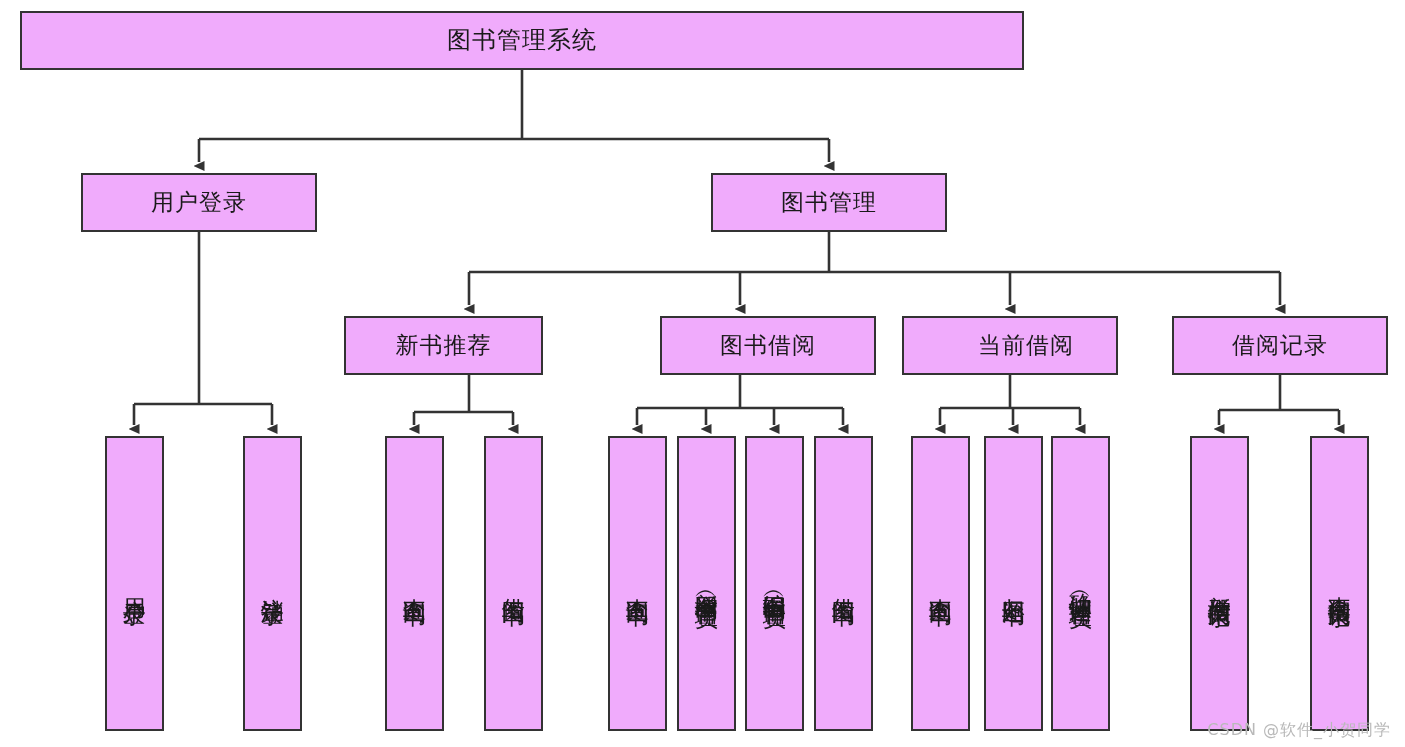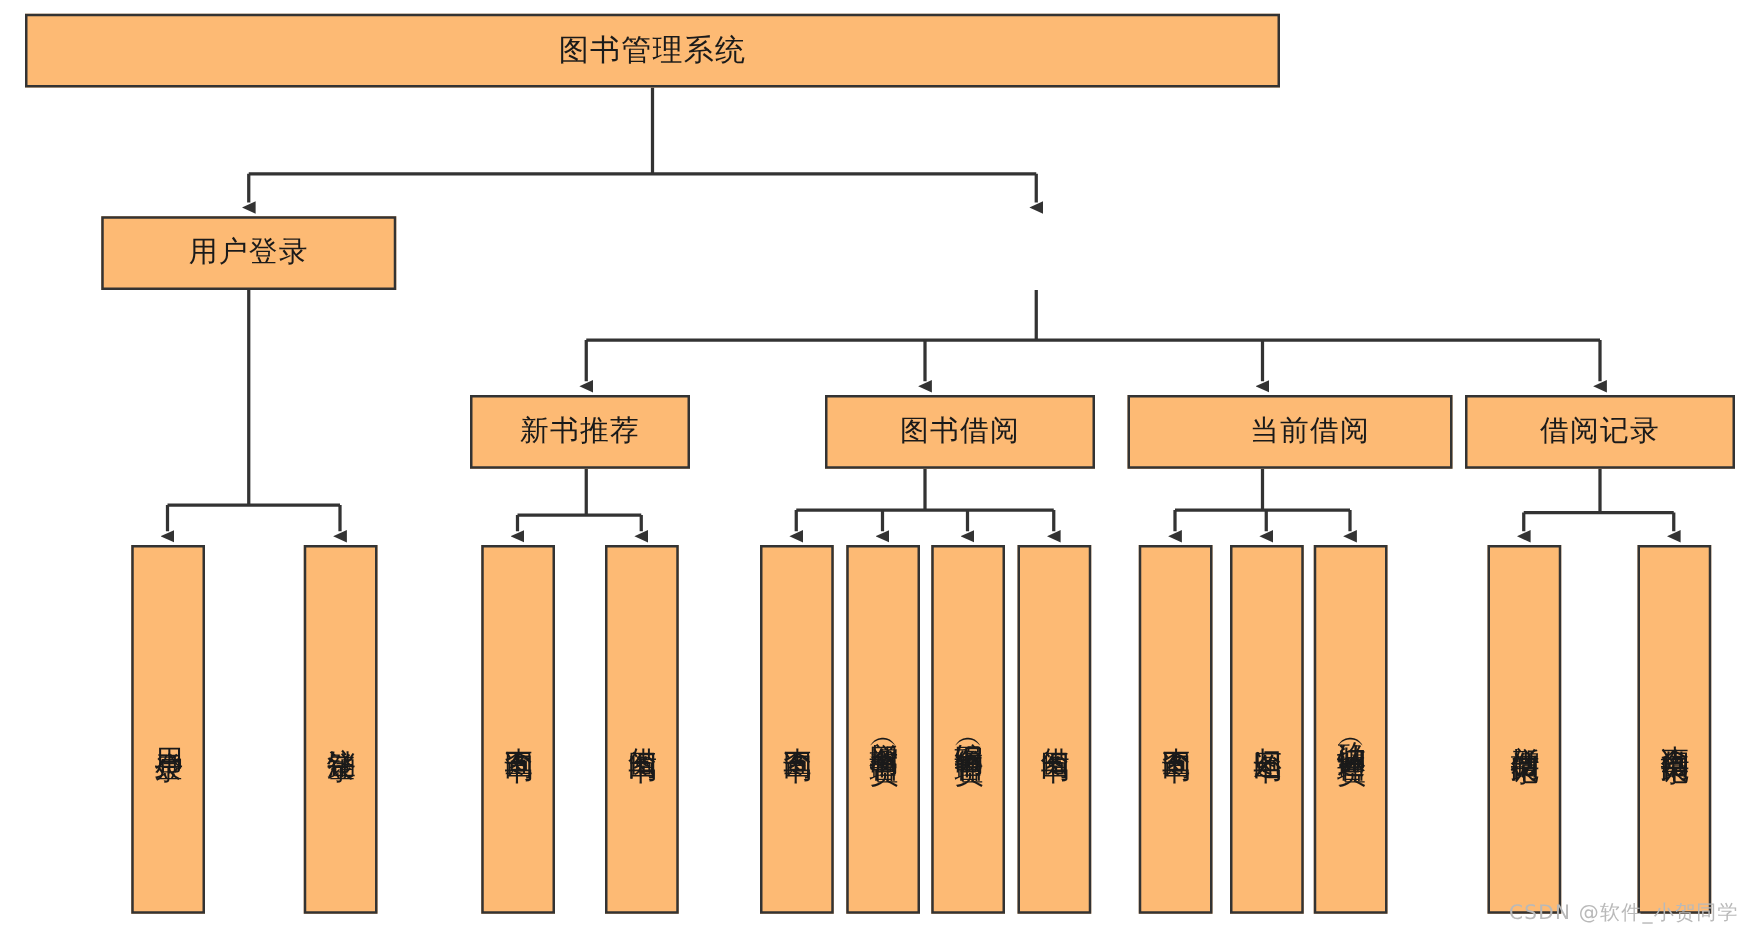--- a/index.html
+++ b/index.html
@@ -23,21 +23,21 @@
     left: 0;
     top: 0;
     width: 1405px;
     height: 747px;
     pointer-events: none;
   }
   .node {
     position: absolute;
     box-sizing: border-box;
     border: 2.5px solid #333333;
-    background: #fdba74;
+    background: #f0abfc;
     display: flex;
     align-items: center;
     justify-content: center;
     color: #1a1a1a;
     text-align: center;
   }
   .node.horiz {
     font-size: 23px;
     letter-spacing: 1px;
     line-height: 1.2;
@@ -125,28 +125,31 @@
     </g>
   </svg>
 
   <div class="node horiz root" style="left:20px; top:11px; width:1004px; height:59px;">
     <span>图书管理系统</span>
   </div>
 
   <div class="node horiz" style="left:81px; top:173px; width:236px; height:59px;">
     <span>用户登录</span>
   </div>
+  <div class="node horiz" style="left:711px; top:173px; width:236px; height:59px;">
+    <span>图书管理</span>
+  </div>
 
-  <div class="node horiz" style="left:376px; top:316px; width:176px; height:59px;">
+  <div class="node horiz" style="left:344px; top:316px; width:199px; height:59px;">
     <span>新书推荐</span>
   </div>
   <div class="node horiz" style="left:632px; top:316px; width:216px; height:59px;margin-left:28px;">
     <span>图书借阅</span>
   </div>
-  <div class="node horiz" style="left:902px; top:316px; width:260px; height:59px;padding-left:32px;">
+  <div class="node horiz" style="left:902px; top:316px; width:216px; height:59px;padding-left:32px;">
     <span>当前借阅</span>
   </div>
   <div class="node horiz" style="left:1172px; top:316px; width:216px; height:59px;">
     <span>借阅记录</span>
   </div>
 
   <div class="node vert" style="left:105px; top:436px; width:59px; height:295px;">
     <span class="vtext">用户登录</span>
   </div>
   <div class="node vert" style="left:243px; top:436px; width:59px; height:295px;">

